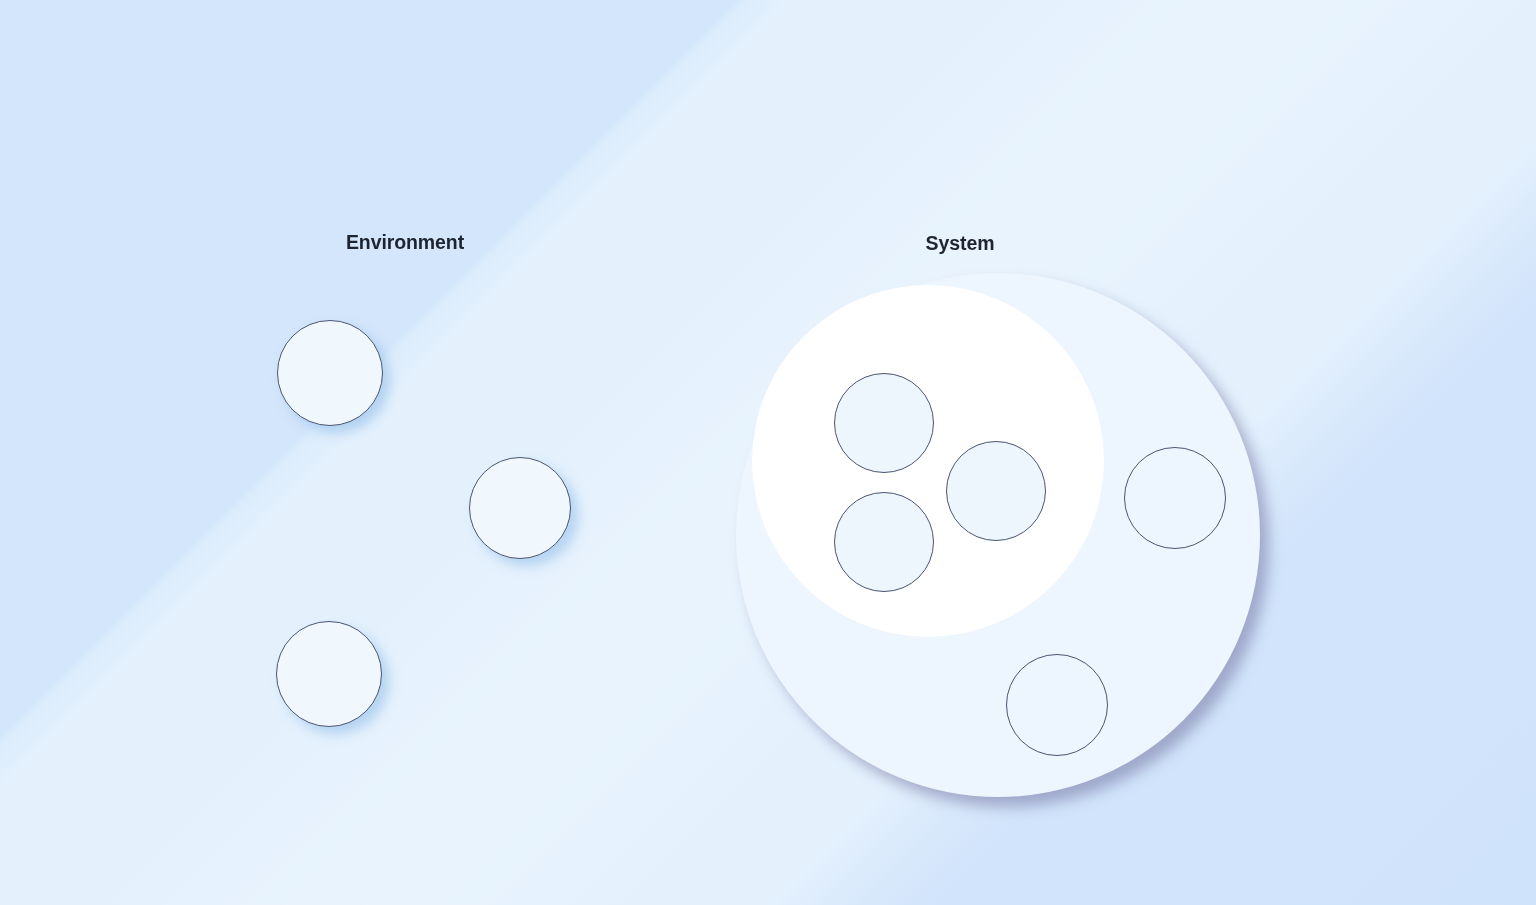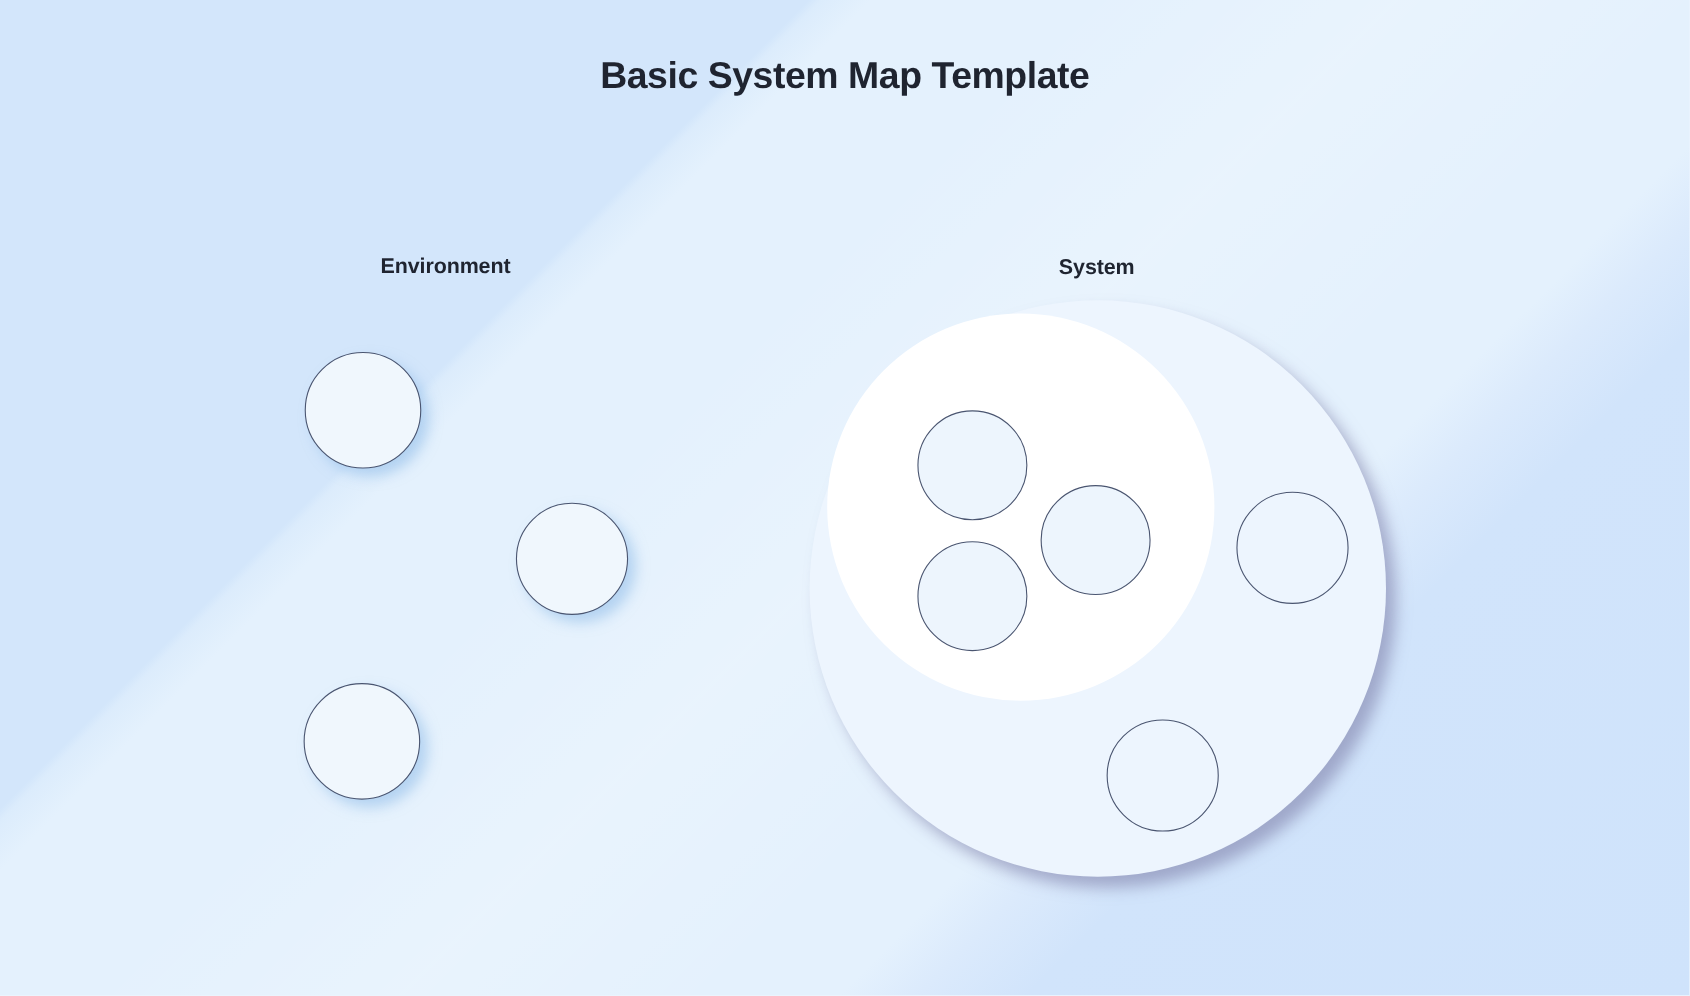--- a/index.html
+++ b/index.html
@@ -105,33 +105,32 @@
   }
 </style>
 </head>
 <body>
 
 <div id="canvas">
 
   <div class="bg-layer"></div>
   <div class="bg-sheen"></div>
 
-  <div class="title">Basic System Map Template</div>
 
   <div id="system-boundary" class="circ system-outer" style="left: 736px; top: 273px; width: 524px; height: 524px;"></div>
   <div id="system-core" class="circ system-core" style="left: 752px; top: 285px; width: 352px; height: 352px;"></div>
   <div id="system-nodes">
       <div class="circ node-sys-filled" style="left: 834px; top: 373px; width: 100px; height: 100px;"></div>
       <div class="circ node-sys-filled" style="left: 946px; top: 441px; width: 100px; height: 100px;"></div>
       <div class="circ node-sys-filled" style="left: 834px; top: 492px; width: 100px; height: 100px;"></div>
       <div class="circ node-sys-open" style="left: 1124px; top: 447px; width: 102px; height: 102px;"></div>
       <div class="circ node-sys-open" style="left: 1006px; top: 654px; width: 102px; height: 102px;"></div>
     </div>
 
-  <div class="group-label label-system" style="left: 997px; text-align: center;">System</div>
+  <div class="group-label label-system" style="left: 960px; text-align: center;">System</div>
 
   <div id="environment-nodes">
       <div class="circ node-env" style="left: 277px; top: 320px; width: 106px; height: 106px;"></div>
       <div class="circ node-env" style="left: 469px; top: 457px; width: 102px; height: 102px;"></div>
       <div class="circ node-env" style="left: 276px; top: 621px; width: 106px; height: 106px;"></div>
     </div>
 
   <div class="group-label label-environment" style="left: 405px; text-align: right;">Environment</div>
 
 </div>

